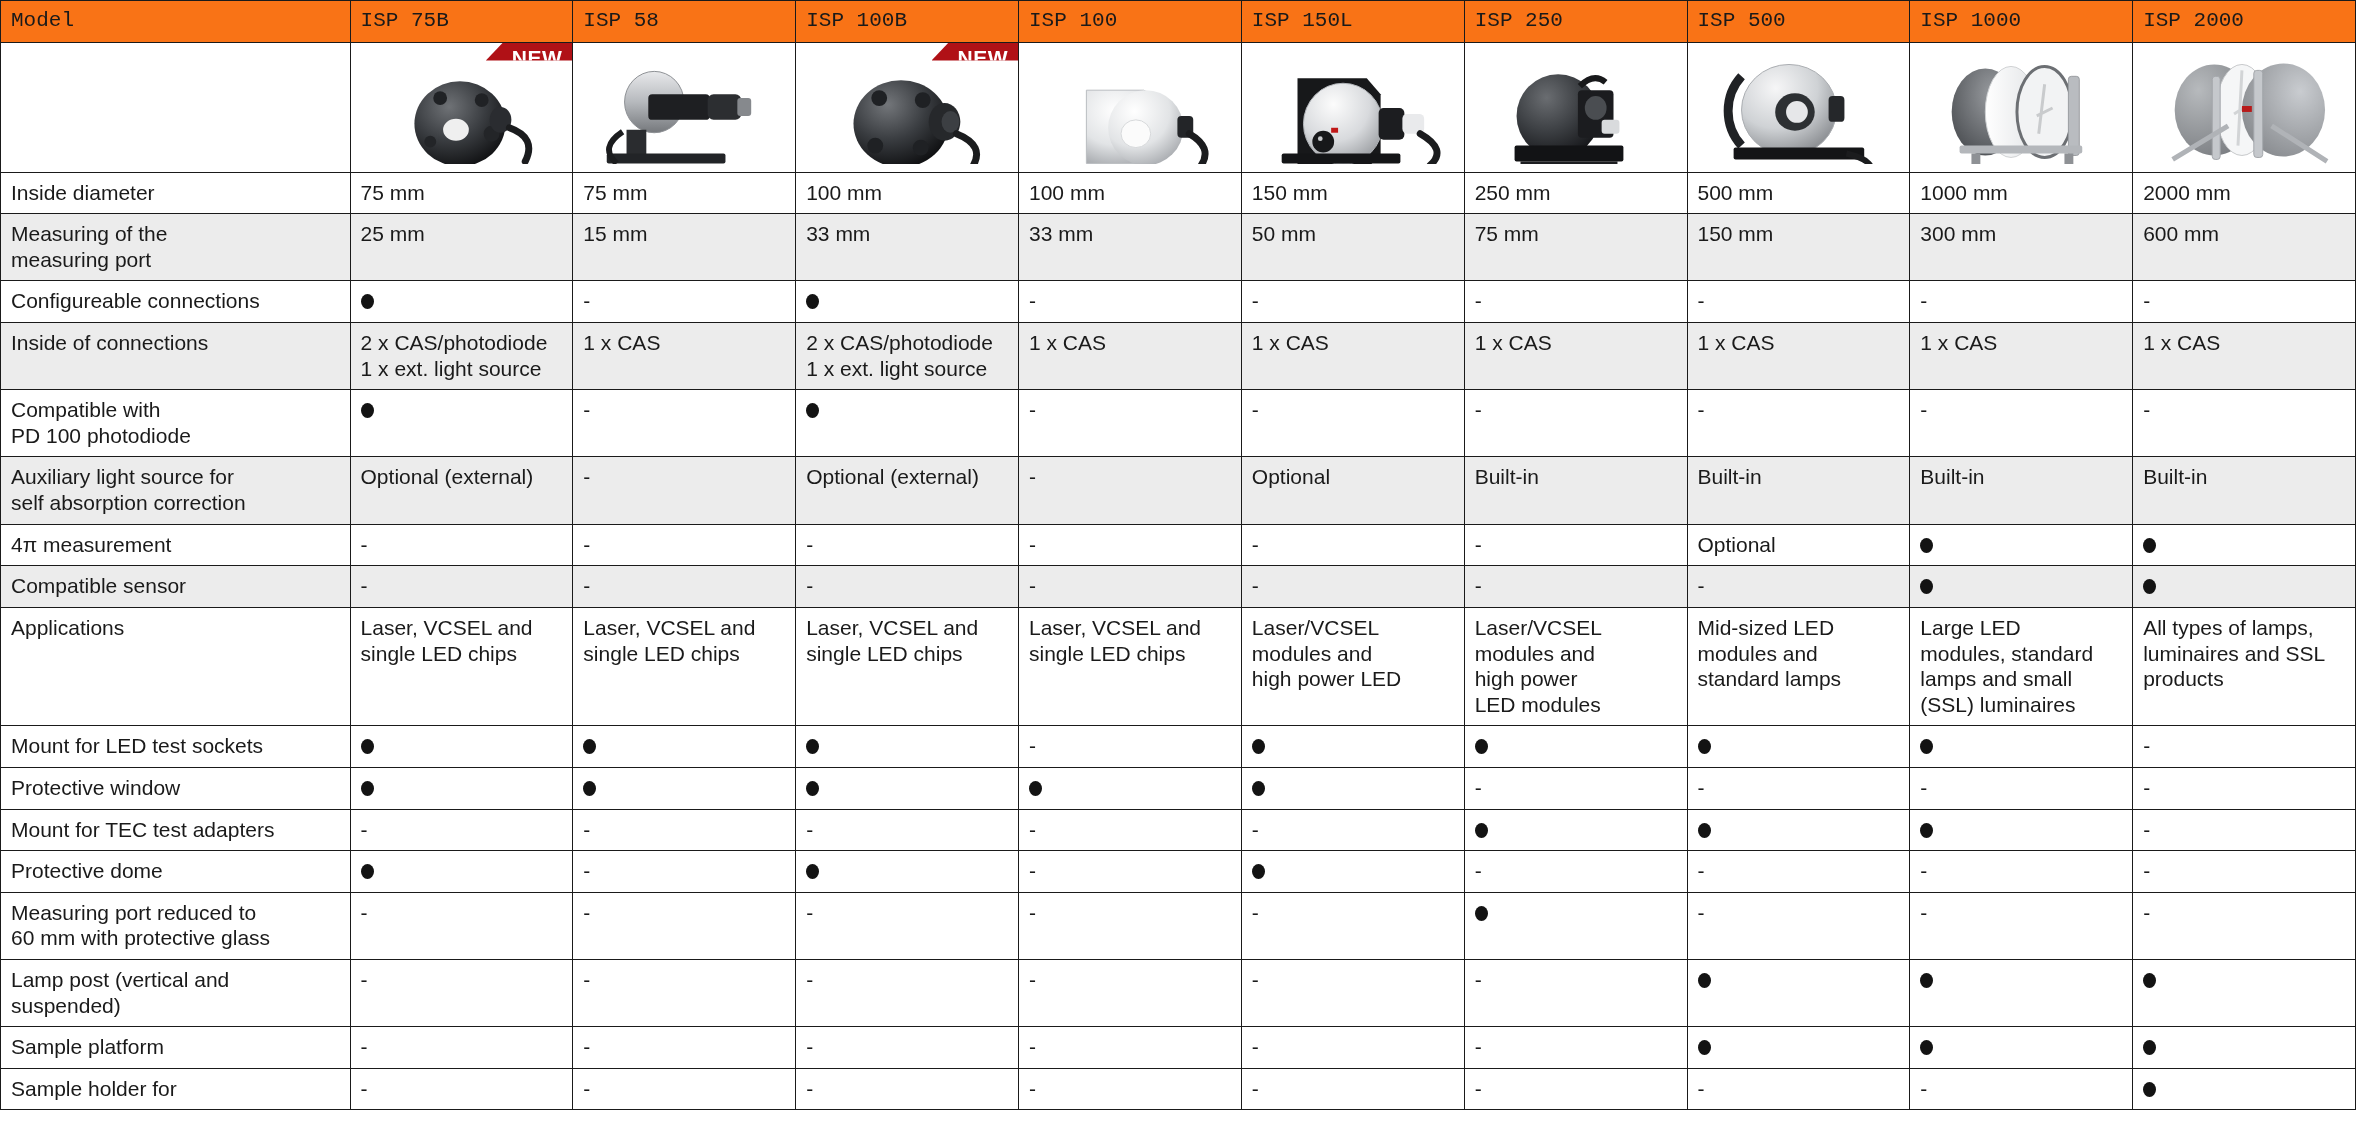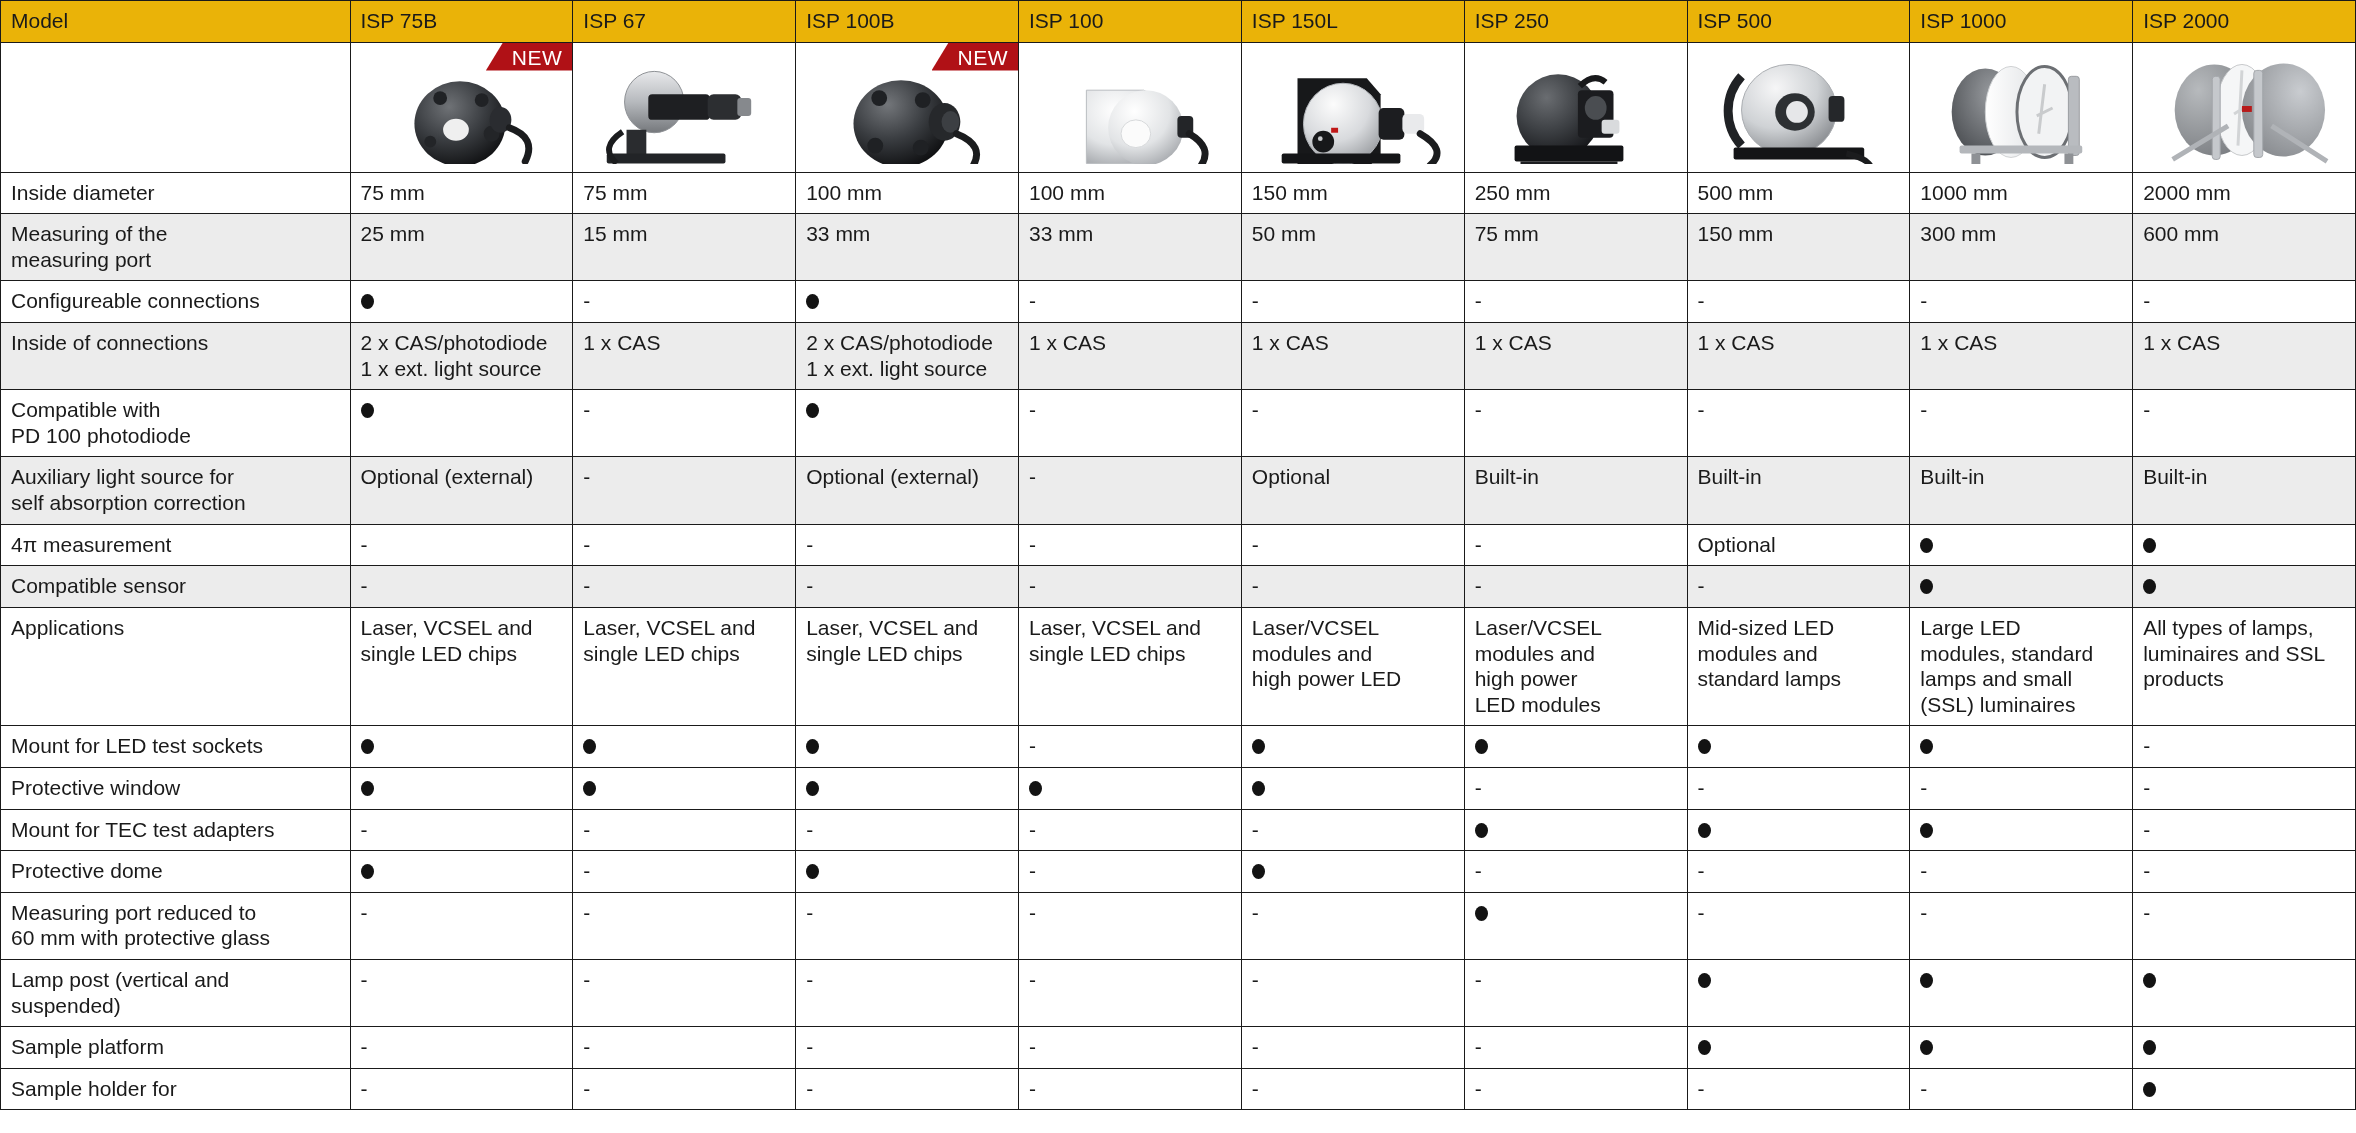--- a/index.html
+++ b/index.html
@@ -23,27 +23,28 @@
     vertical-align: top;
     padding: 7px 10px 8px 10px;
     font-size: 21px;
     line-height: 1.22;
     font-weight: normal;
     text-align: left;
     overflow: hidden;
   }
   
   thead th {
-    background: #eab308;
+    background: #f97316;
     font-weight: bold;
     font-size: 22px;
     height: 36px;
     padding-top: 6px;
     padding-bottom: 6px;
     vertical-align: middle;
+    font-family: Liberation Mono, monospace;
   }
   
   col.c-label { width: 320px; }
   col.c-prod  { width: 204px; }
   
   tr.image-row td {
     height: 114px;
     padding: 0;
     position: relative;
     background: #ffffff;
@@ -52,25 +53,25 @@
     position: relative;
     width: 100%;
     height: 114px;
     overflow: hidden;
   }
   .prod-svg { display: block; width: 100%; height: 114px; }
   
   .new-badge {
     position: absolute;
     top: 0; right: 0;
-    height: 28px;
+    height: 18px;
     padding: 0 10px 0 26px;
     background: #b01116;
     color: #ffffff;
-    font-weight: normal;
+    font-weight: bold;
     font-size: 21px;
     line-height: 30px;
     letter-spacing: 0.5px;
     clip-path: polygon(17px 0, 100% 0, 100% 100%, 0 100%);
     z-index: 5;
   }
   
   tr.alt td { background: #ececec; }
   tr.plain td { background: #ffffff; }
   td.section-head {
@@ -102,21 +103,21 @@
       <col class="c-prod">
       <col class="c-prod">
       <col class="c-prod">
       <col class="c-prod">
       <col class="c-prod">
     </colgroup>
   <thead>
     <tr id="header-row">
         <th>Model</th>
         <th>ISP 75B</th>
-        <th>ISP 67</th>
+        <th>ISP 58</th>
         <th>ISP 100B</th>
         <th>ISP 100</th>
         <th>ISP 150L</th>
         <th>ISP 250</th>
         <th>ISP 500</th>
         <th>ISP 1000</th>
         <th>ISP 2000</th>
       </tr>
   </thead>
   <tbody id="table-body">

